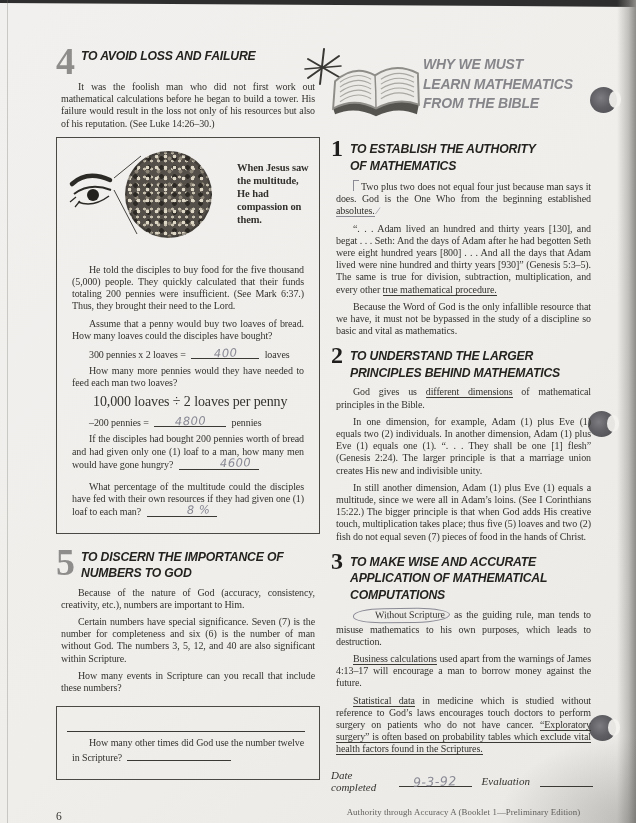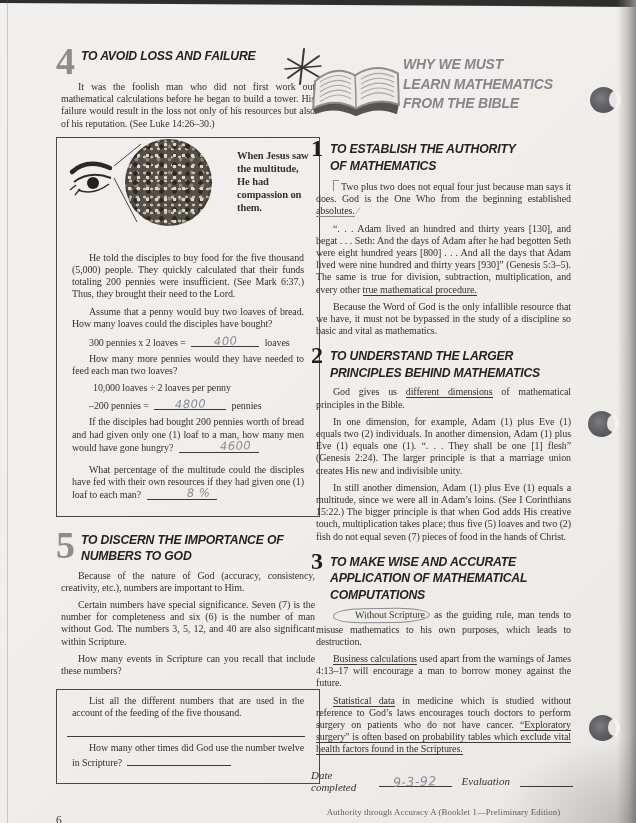--- a/index.html
+++ b/index.html
@@ -14,53 +14,53 @@
   .scan-corner{position:absolute;right:0;bottom:0;width:150px;height:95px;
         background:radial-gradient(ellipse at 100% 100%,rgba(95,93,89,.35),transparent 65%);}
   .hole{position:absolute;width:27px;height:26px;border-radius:50%;
         background:radial-gradient(circle at 40% 42%,#7d7c80 0%,#606064 45%,#4c4b4f 100%);}
   .hole::after{content:"";position:absolute;right:-4px;top:4px;width:12px;height:17px;border-radius:50%;
         background:rgba(243,242,239,.92);}
   .hole1{top:87px;left:590px;} .hole2{top:411px;left:588px;} .hole3{top:715px;left:589px;}
 
   .col{position:absolute;top:46px;}
   .col-left{left:56px;width:264px;}
-  .col-right{left:311px;width:265px;}
+  .col-right{left:331px;width:265px;}
 
   p{margin:5px;text-align:justify;font-size:10px;line-height:12.2px;letter-spacing:-.1px;}
   .ind{text-indent:17px;}
 
   .sec-head{display:flex;gap:7px;align-items:flex-start;margin:0 0 5px 0;}
   .big-num{font-weight:bold;font-size:38px;line-height:30px;color:#8e8d8b;letter-spacing:-1px;}
   .num-dark{font-weight:bold;font-size:24px;line-height:19px;color:#1f1e1c;}
   .sec-title{font-family:"Liberation Sans",sans-serif;font-weight:bold;font-style:italic;
         font-size:13px;line-height:16.5px;color:#242320;letter-spacing:-.2px;
         transform:scaleX(.94);transform-origin:left top;white-space:pre-line;margin-top:2px;}
   .rh{margin:9px 0 5px 0;}
 
-  .qbox{border:1.5px solid #4a4944;padding:0 10px 9px 10px;}
+  .qbox{border:1.5px solid #4a4944;padding:12px 10px 9px 10px;}
   .box1{margin-top:7px;}
   .box2{margin-top:12px;}
 
   .illus{position:relative;height:104px;margin:2px 0 8px 0;}
   .crowd{position:absolute;left:58px;top:-1px;width:87px;height:87px;border-radius:50%;
         background-color:#544f48;
         background-image:
           radial-gradient(circle,#ded7c6 1.5px,transparent 2.1px),
           radial-gradient(circle,#2d2a25 2px,transparent 2.7px),
           radial-gradient(circle,#c7c0ae 1.2px,transparent 1.7px),
           radial-gradient(circle,#8b8375 1.7px,transparent 2.3px);
         background-size:9px 11px,13px 9px,7px 8px,11px 13px;
         background-position:0 0,4px 3px,2px 6px,6px 1px;
         box-shadow:inset 0 0 0 2px rgba(40,38,34,.4);}
   .caption{position:absolute;right:0;top:9px;width:72px;font-weight:bold;font-size:10.5px;
         line-height:13px;text-align:left;letter-spacing:-.1px;}
 
   .eq{margin:5px 0 4px 0;padding-left:22px;font-size:10px;letter-spacing:-.1px;}
-  .eq-center{margin:5px 0 4px 0;padding-left:26px;font-size:10px;letter-spacing:-.1px;}
+  .eq-center{margin:5px 0 4px 0;padding-left:26px;font-size:14px;letter-spacing:-.1px;}
   .ansline{display:inline-block;border-bottom:1px solid #3a3934;text-align:center;
         height:11px;vertical-align:baseline;margin:0 3px;}
   .w68{width:68px;} .w72{width:72px;} .w80{width:80px;} .w70{width:70px;} .w104{width:104px;}
   .w88{width:88px;} .w64{width:64px;}
   .hw{font-family:"DejaVu Sans",sans-serif;font-style:italic;font-size:11.5px;color:#8a8a95;
         display:inline-block;transform:rotate(-2deg) translateY(-1px);letter-spacing:.5px;}
   .blankline{border-bottom:1px solid #3a3934;height:11px;margin:1px 4px 5px 0;}
 
   .pagenum{margin-top:30px;font-size:11.5px;}
 
@@ -148,21 +148,20 @@
     <div class="sec-head" style="margin-top:13px;">
       <span class="big-num">5</span>
       <span class="sec-title">TO DISCERN THE IMPORTANCE OF
 NUMBERS TO GOD</span>
     </div>
     <p class="ind">Because of the nature of God (accuracy, consistency, creativity, etc.), numbers are important to Him.</p>
     <p class="ind">Certain numbers have special significance. Seven (7) is the number for completeness and six (6) is the number of man without God. The numbers 3, 5, 12, and 40 are also significant within Scripture.</p>
     <p class="ind">How many events in Scripture can you recall that include these numbers?</p>
 
     <div class="qbox box2">
-      <p class="ind">List all the different numbers that are used in the account of the feeding of the five thousand.</p>
       <div class="blankline"></div>
       <p class="ind"><span>How many other times did God use the number twelve in Scripture?</span>
         <span class="ansline w104"></span>
       </p>
     </div>
 
     <div class="pagenum">6</div>
   </div>
 
   <div class="col col-right">

